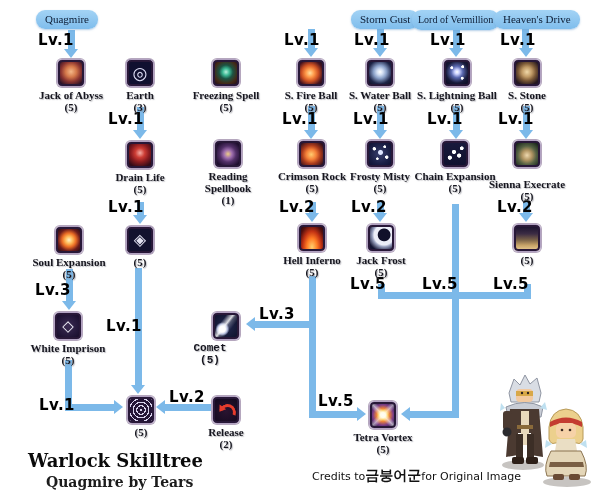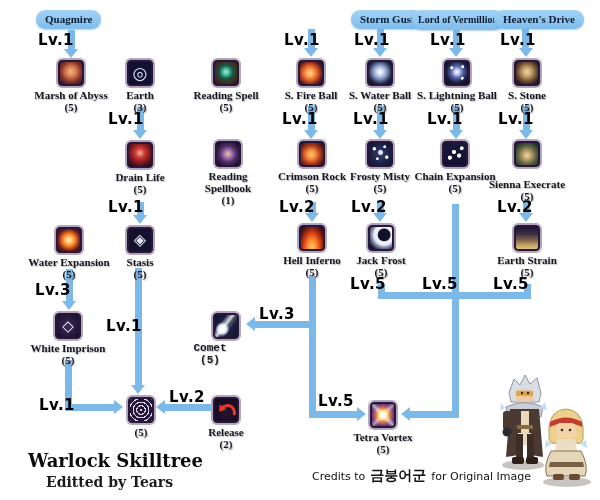--- a/index.html
+++ b/index.html
@@ -9,21 +9,21 @@
   .line{position:absolute;background:#7cb9e9;}
   .head{position:absolute;width:0;height:0;}
   .head-down{border-left:7px solid transparent;border-right:7px solid transparent;border-top:9px solid #7cb9e9;}
   .head-left{border-top:7px solid transparent;border-bottom:7px solid transparent;border-right:9px solid #7cb9e9;}
   .head-right{border-top:7px solid transparent;border-bottom:7px solid transparent;border-left:9px solid #7cb9e9;}
   
   .lv{position:absolute;font-family:"DejaVu Sans",sans-serif;font-weight:bold;font-size:15px;
       color:#000;letter-spacing:0.4px;white-space:nowrap;}
   
   .pill{position:absolute;background:linear-gradient(#a3d3f5,#7fbdec);border-radius:9px;
-        padding:3px 9px 4px 9px;font-weight:bold;font-size:11px;color:#0c1c34;white-space:nowrap;
+        padding:3px 9px 4px 9px;font-weight:normal;font-size:11px;color:#0c1c34;white-space:nowrap;
         box-shadow:0 1px 2px rgba(110,160,210,0.5);}
   .pill-small{font-size:10px;padding:4px 6px 5px 6px;}
   
   .icon{position:absolute;width:28px;height:28px;border-radius:5px;border:1px solid #b2a2c2;
         box-shadow:inset 0 0 0 2px #281838, 0 0 0 1px rgba(90,60,110,0.45);
         display:flex;align-items:center;justify-content:center;box-sizing:border-box;
         font-family:"DejaVu Sans",sans-serif;font-size:15px;color:#eee;line-height:1;}
   .slabel{position:absolute;text-align:center;font-weight:bold;font-size:11px;line-height:12px;
           color:#16161f;text-shadow:1px 1px 1px rgba(140,140,150,0.55);}
   .icon-marsh-of-abyss{background:radial-gradient(circle at 50% 45%,#f4b888 0%,#d4784a 28%,#8a3430 52%,#2c1226 78%);}
@@ -74,31 +74,31 @@
   .icon-tetra-vortex{background:
      linear-gradient(45deg,transparent 40%,rgba(255,255,255,0.6) 50%,transparent 60%),
      linear-gradient(-45deg,transparent 40%,rgba(255,255,255,0.5) 50%,transparent 60%),
      radial-gradient(circle at 50% 50%,#fff8cc 0 14%,#ffd264 24%,#e8803c 36%,#7a3c88 56%,#1e1838 82%);}
   
   .title{position:absolute;left:28px;top:450px;font-family:"DejaVu Serif",serif;font-weight:bold;
          font-size:18px;color:#0a0a0a;letter-spacing:0px;}
   .subtitle{position:absolute;left:46px;top:474px;font-family:"DejaVu Serif",serif;font-weight:bold;
             font-size:14px;color:#1c1c1c;}
   .credits{position:absolute;left:312px;top:467px;font-family:"DejaVu Sans",sans-serif;font-size:11px;
-           color:#111;display:flex;align-items:center;gap:5px;white-space:nowrap;}
+           color:#111;display:flex;align-items:center;white-space:nowrap;}
   .credits .kor{font-size:14px;font-weight:bold;}
   .sprite{position:absolute;}
 </style>
 </head>
 <body>
 
 <div id="stage">
 
   <div class="title">Warlock Skilltree</div>
-  <div class="subtitle">Editted by Tears</div>
+  <div class="subtitle">Quagmire by Tears</div>
 
   <div class="credits">
     <span>Credits to</span>
     <span class="kor">금붕어군</span>
     <span>for Original Image</span>
   </div>
 
   <svg class="sprite" style="left:496px;top:372px" width="58" height="100" viewBox="0 0 58 100">
     <ellipse cx="27" cy="93" rx="21" ry="5" fill="rgba(70,60,50,0.3)"></ellipse>
     <path d="M13,21 L18,7 L24,13 L29,3 L34,12 L41,6 L45,21 L43,30 L15,30 Z" fill="#d9dde4" stroke="#8f95a2" stroke-width="1"></path>
@@ -206,31 +206,31 @@
     <div class="lv" style="left: 106px; top: 317px;">Lv.1</div>
     <div class="lv" style="left: 39px; top: 396px;">Lv.1</div>
     <div class="lv" style="left: 169px; top: 388px;">Lv.2</div>
     <div class="lv" style="left: 318px; top: 392px;">Lv.5</div>
     <div class="pill" style="left: 36px; top: 10px;">Quagmire</div>
     <div class="pill" style="left: 351px; top: 10px;">Storm Gust</div>
     <div class="pill pill-small" style="left: 412px; top: 10px;">Lord of Vermillion</div>
     <div class="pill" style="left: 494px; top: 10px;">Heaven's Drive</div>
     <div class="icon icon-marsh-of-abyss" style="left: 57px; top: 59px;"></div>
     <div class="slabel" style="left: 19px; top: 89px; width: 104px;">
-      <div>Marsh of Abyss</div>
+      <div>Jack of Abyss</div>
       <div>(5)</div>
     </div>
     <div class="icon icon-radius" style="left: 126px; top: 59px;">◎</div>
     <div class="slabel" style="left: 88px; top: 89px; width: 104px;">
       <div>Earth</div>
       <div>(3)</div>
     </div>
     <div class="icon icon-freezing-spell" style="left: 212px; top: 59px;"></div>
     <div class="slabel" style="left: 174px; top: 89px; width: 104px;">
-      <div>Reading Spell</div>
+      <div>Freezing Spell</div>
       <div>(5)</div>
     </div>
     <div class="icon icon-s-fire-ball" style="left: 297px; top: 59px;"></div>
     <div class="slabel" style="left: 259px; top: 89px; width: 104px;">
       <div>S. Fire Ball</div>
       <div>(5)</div>
     </div>
     <div class="icon icon-s-water-ball" style="left: 366px; top: 59px;"></div>
     <div class="slabel" style="left: 328px; top: 89px; width: 104px;">
       <div>S. Water Ball</div>
@@ -271,41 +271,39 @@
       <div>Chain Expansion</div>
       <div>(5)</div>
     </div>
     <div class="icon icon-sienna-execrate" style="left: 513px; top: 140px;"></div>
     <div class="slabel" style="left: 475px; top: 178px; width: 104px;">
       <div>Sienna Execrate</div>
       <div>(5)</div>
     </div>
     <div class="icon icon-soul-expansion" style="left: 55px; top: 226px;"></div>
     <div class="slabel" style="left: 17px; top: 256px; width: 104px;">
-      <div>Water Expansion</div>
+      <div>Soul Expansion</div>
       <div>(5)</div>
     </div>
     <div class="icon icon-stasis" style="left: 126px; top: 226px;">◈</div>
     <div class="slabel" style="left: 88px; top: 256px; width: 104px;">
-      <div>Stasis</div>
       <div>(5)</div>
     </div>
     <div class="icon icon-hell-inferno" style="left: 298px; top: 224px;"></div>
     <div class="slabel" style="left: 260px; top: 254px; width: 104px;">
       <div>Hell Inferno</div>
       <div>(5)</div>
     </div>
     <div class="icon icon-jack-frost" style="left: 367px; top: 224px;"></div>
     <div class="slabel" style="left: 329px; top: 254px; width: 104px;">
       <div>Jack Frost</div>
       <div>(5)</div>
     </div>
     <div class="icon icon-earth-strain" style="left: 513px; top: 224px;"></div>
     <div class="slabel" style="left: 475px; top: 254px; width: 104px;">
-      <div>Earth Strain</div>
       <div>(5)</div>
     </div>
     <div class="icon icon-white-imprison" style="left: 54px; top: 312px;">◇</div>
     <div class="slabel" style="left: 16px; top: 342px; width: 104px;">
       <div>White Imprison</div>
       <div>(5)</div>
     </div>
     <div class="icon icon-comet" style="left: 212px; top: 312px;"></div>
     <div class="slabel" style="left: 158px; top: 342px; width: 104px; font-family: Liberation Mono, monospace;">
       <div>Comet</div>

